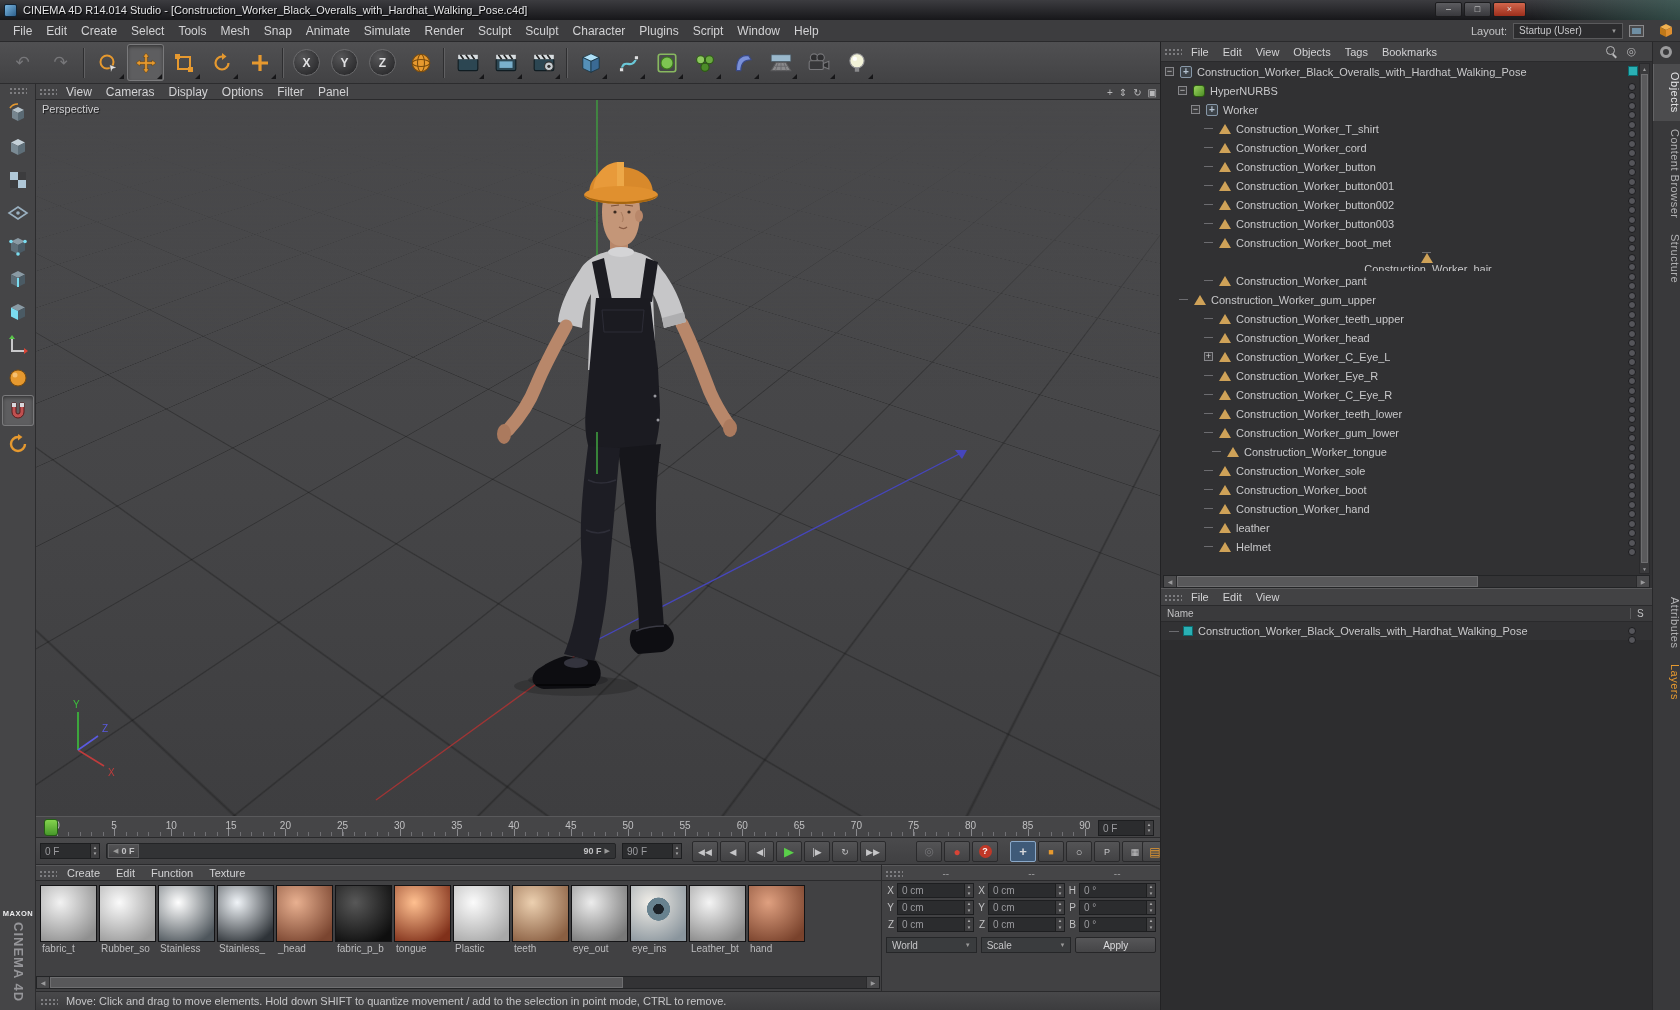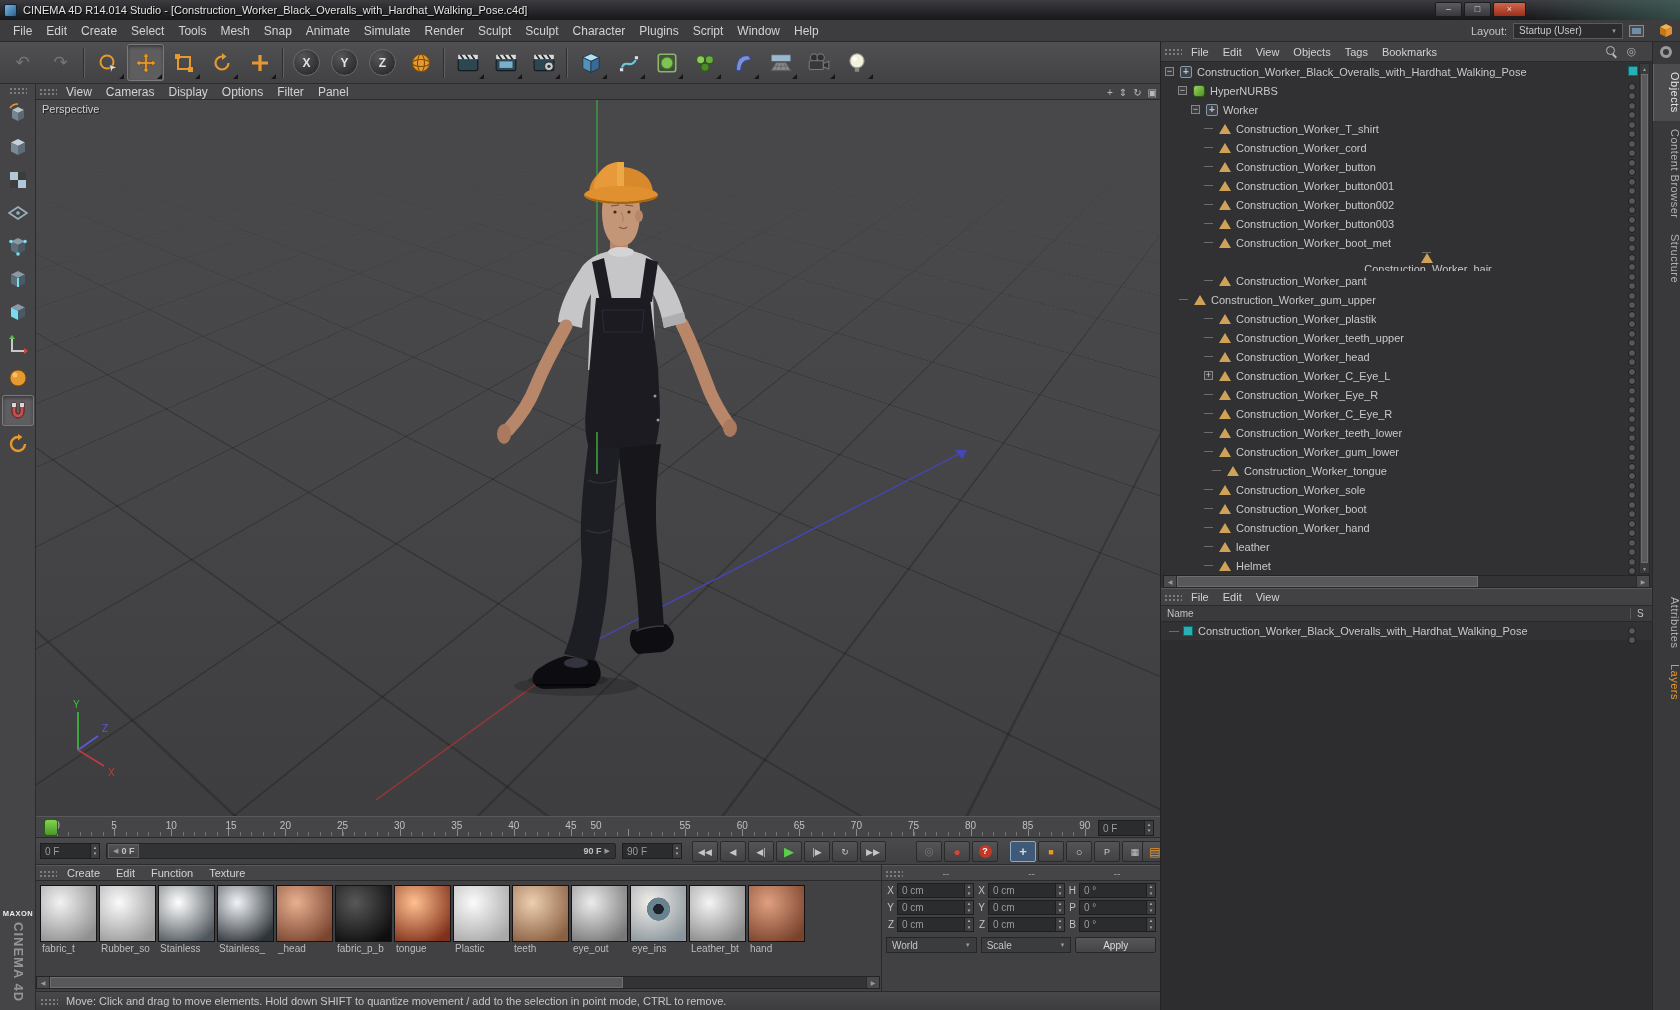--- a/index.html
+++ b/index.html
@@ -605,21 +605,21 @@
           <span class="tick" style="left: 21px;">0</span>
           <span class="tick" style="left: 78.1px;">5</span>
           <span class="tick" style="left: 135.2px;">10</span>
           <span class="tick" style="left: 195px;">15</span>
           <span class="tick" style="left: 249.4px;">20</span>
           <span class="tick" style="left: 306.5px;">25</span>
           <span class="tick" style="left: 363.6px;">30</span>
           <span class="tick" style="left: 420.7px;">35</span>
           <span class="tick" style="left: 477.8px;">40</span>
           <span class="tick" style="left: 534.9px;">45</span>
-          <span class="tick" style="left: 560px;">50</span>
+          <span class="tick" style="left: 592px;">50</span>
           <span class="tick" style="left: 649.1px;">55</span>
           <span class="tick" style="left: 706.2px;">60</span>
           <span class="tick" style="left: 763.3px;">65</span>
           <span class="tick" style="left: 820.4px;">70</span>
           <span class="tick" style="left: 877.5px;">75</span>
           <span class="tick" style="left: 934.6px;">80</span>
           <span class="tick" style="left: 991.7px;">85</span>
           <span class="tick" style="left: 1048.8px;">90</span>
         </div>
       <span class="cur-frame-marker"></span>
@@ -970,26 +970,20 @@
         </div>
         <div class="om-row" style="padding-left: 18px;">
           <span class="expander empty"></span>
           <span class="obj-icon icon-poly"></span>
           <span class="obj-name">Construction_Worker_gum_upper</span>
           <span class="badge-dot"></span>
         </div>
         <div class="om-row" style="padding-left: 43px;">
           <span class="expander empty"></span>
           <span class="obj-icon icon-poly"></span>
-          <span class="obj-name">Construction_Worker_plastik</span>
-          <span class="badge-dot"></span>
-        </div>
-        <div class="om-row" style="padding-left: 43px;">
-          <span class="expander empty"></span>
-          <span class="obj-icon icon-poly"></span>
           <span class="obj-name">Construction_Worker_teeth_upper</span>
           <span class="badge-dot"></span>
         </div>
         <div class="om-row" style="padding-left: 43px;">
           <span class="expander empty"></span>
           <span class="obj-icon icon-poly"></span>
           <span class="obj-name">Construction_Worker_head</span>
           <span class="badge-dot"></span>
         </div>
         <div class="om-row" style="padding-left: 43px;">

